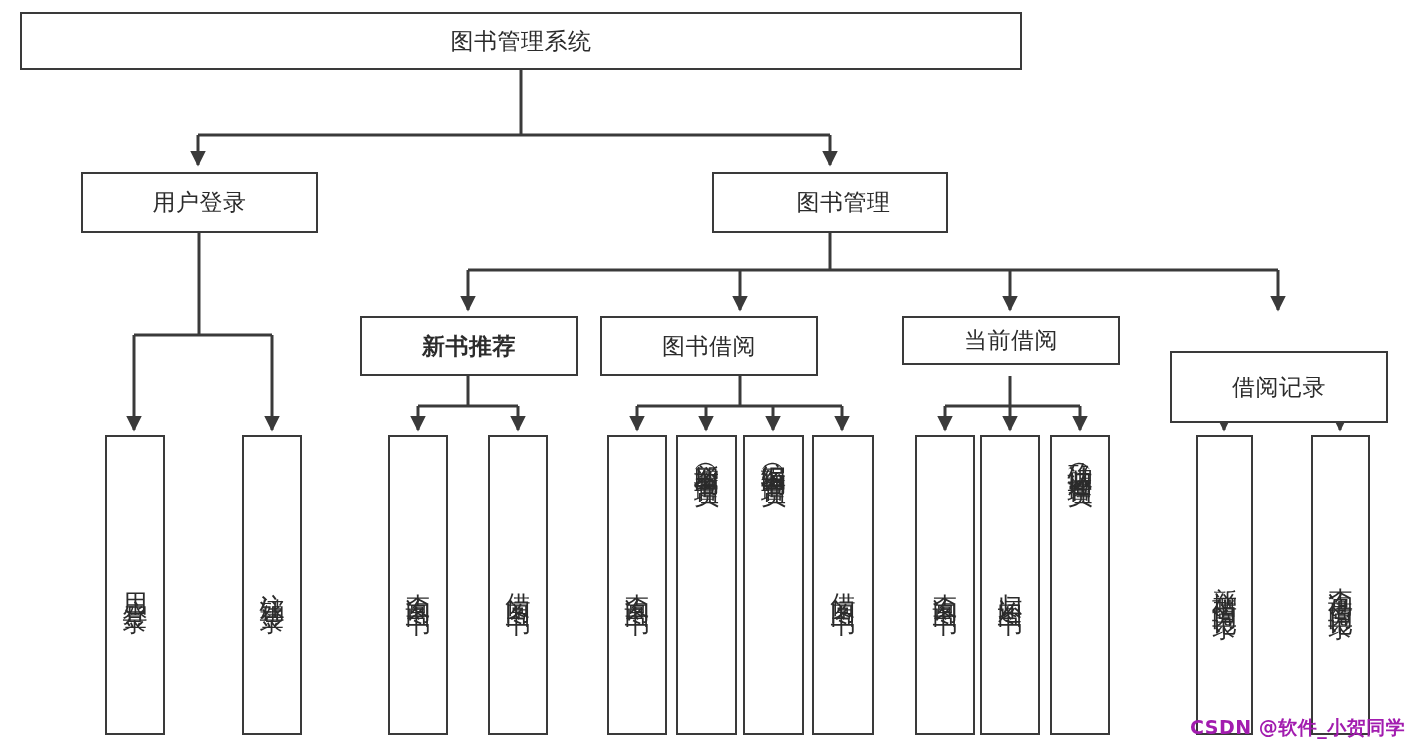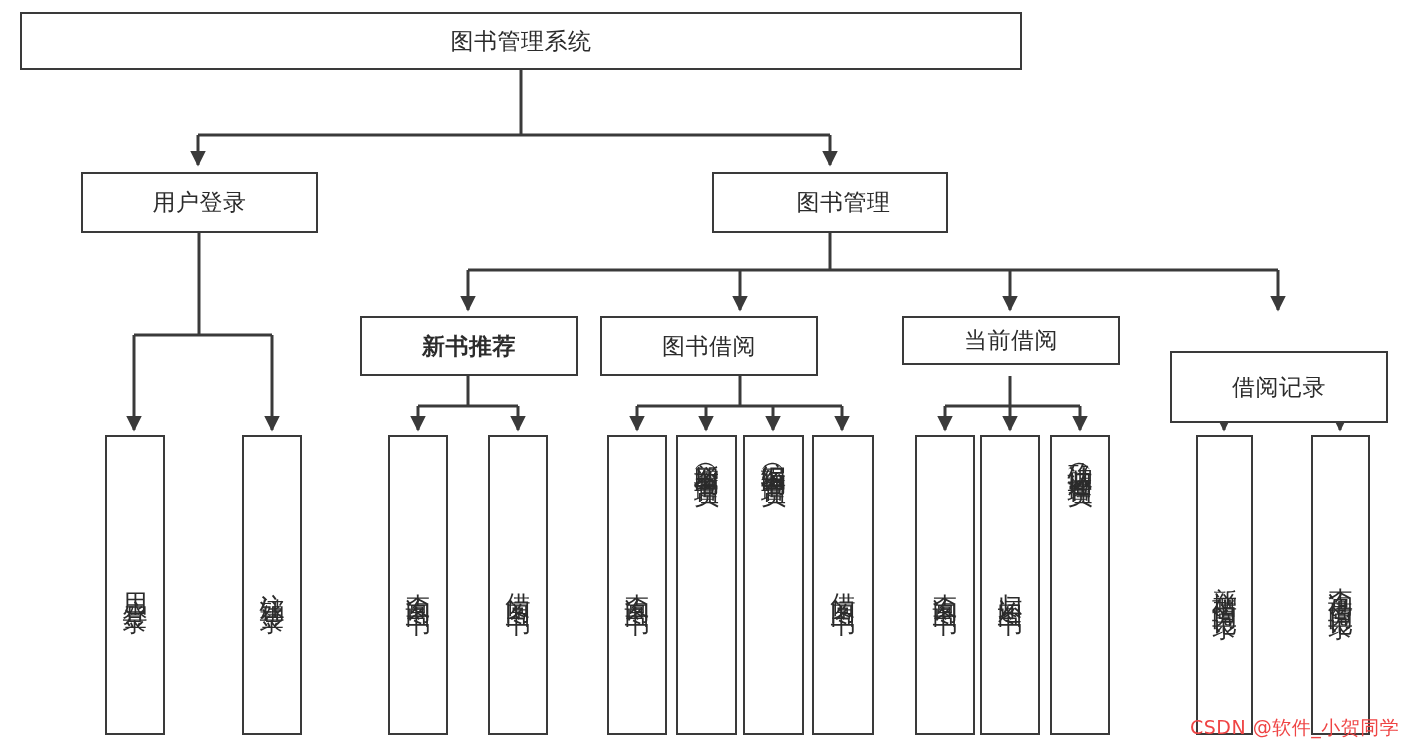--- a/index.html
+++ b/index.html
@@ -63,25 +63,26 @@
   }
   .node.vert.tall .node-label {
     letter-spacing: 3px;
   }
   .node.vert.centered {
     align-items: center;
     padding-top: 0;
   }
   .watermark {
     position: absolute;
-    color: #ef4444;
+    color: #a21caf;
     font-size: 19px;
     letter-spacing: 0.5px;
     white-space: nowrap;
     user-select: none;
+    font-weight: bold;
   }
 </style>
 </head>
 <body>
 
 <div id="diagram-root">
 
   <svg class="edges" viewBox="0 0 1405 747" xmlns="http://www.w3.org/2000/svg">
     <defs>
       <marker id="arrow" viewBox="0 0 10 10" refX="9" refY="5" markerWidth="5.2" markerHeight="5.2" orient="auto-start-reverse">

